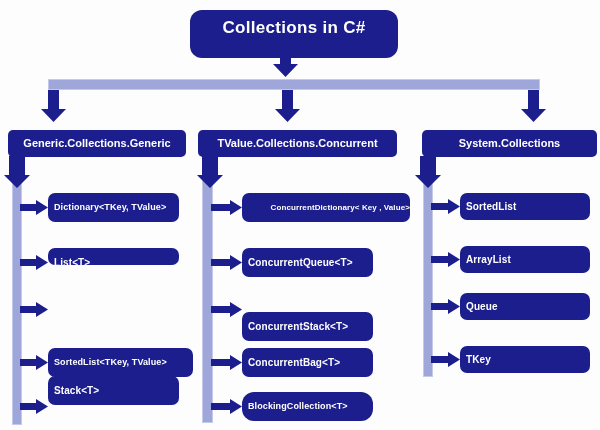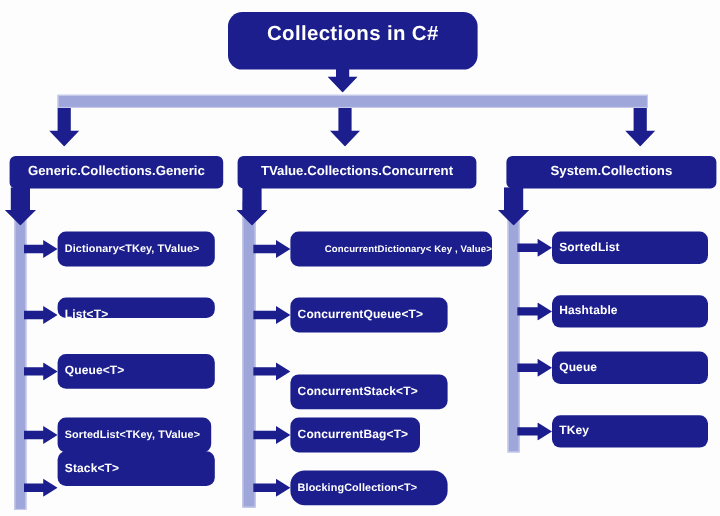--- a/index.html
+++ b/index.html
@@ -80,25 +80,24 @@
     </svg>
     <div class="lav" style="left: 12px; top: 168px; width: 10px; height: 257px;"></div>
     <div class="navy-box item-box" style="left: 48px; top: 193px; width: 131px; height: 29px; line-height: 29px; font-size: 9px;">Dictionary&lt;TKey, TValue&gt;</div>
     <svg width="28" height="15" class="arrow-svg" style="left: 20px; top: 200px;">
       <polygon points="0,4 16,4 16,0 28,7.5 16,15 16,11 0,11"></polygon>
     </svg>
     <div class="navy-box item-box" style="left: 48px; top: 248px; width: 131px; height: 17px; line-height: 29px; font-size: 10px;">List&lt;T&gt;</div>
     <svg width="28" height="15" class="arrow-svg" style="left: 20px; top: 255px;">
       <polygon points="0,4 16,4 16,0 28,7.5 16,15 16,11 0,11"></polygon>
     </svg>
-    <div class="navy-box item-box" style="left: 48px; top: 295px; width: 131px; height: 29px; line-height: 29px; font-size: 10px;">Queue&lt;T&gt;</div>
     <svg width="28" height="15" class="arrow-svg" style="left: 20px; top: 302px;">
       <polygon points="0,4 16,4 16,0 28,7.5 16,15 16,11 0,11"></polygon>
     </svg>
-    <div class="navy-box item-box" style="left: 48px; top: 348px; width: 128px; height: 29px; line-height: 29px; font-size: 9px;">SortedList&lt;TKey, TValue&gt;</div>
+    <div class="navy-box item-box" style="left: 48px; top: 348px; width: 145px; height: 29px; line-height: 29px; font-size: 9px;">SortedList&lt;TKey, TValue&gt;</div>
     <svg width="28" height="15" class="arrow-svg" style="left: 20px; top: 355px;">
       <polygon points="0,4 16,4 16,0 28,7.5 16,15 16,11 0,11"></polygon>
     </svg>
     <div class="navy-box item-box" style="left: 48px; top: 376px; width: 131px; height: 29px; line-height: 29px; font-size: 10px;">Stack&lt;T&gt;</div>
     <svg width="28" height="15" class="arrow-svg" style="left: 20px; top: 399px;">
       <polygon points="0,4 16,4 16,0 28,7.5 16,15 16,11 0,11"></polygon>
     </svg>
     <div class="navy-box header-box" style="left: 198px; width: 199px;">TValue.Collections.Concurrent</div>
     <svg width="26" height="32" class="arrow-svg" style="left: 197px; top: 156px;">
       <polygon points="5,0 21,0 21,19 26,19 13,32 0,19 5,19"></polygon>
@@ -109,38 +108,38 @@
       <polygon points="0,4 19,4 19,0 31,7.5 19,15 19,11 0,11"></polygon>
     </svg>
     <div class="navy-box item-box" style="left: 242px; top: 248px; width: 131px; height: 29px; line-height: 29px; font-size: 10px;">ConcurrentQueue&lt;T&gt;</div>
     <svg width="31" height="15" class="arrow-svg" style="left: 211px; top: 255px;">
       <polygon points="0,4 19,4 19,0 31,7.5 19,15 19,11 0,11"></polygon>
     </svg>
     <div class="navy-box item-box" style="left: 242px; top: 312px; width: 131px; height: 29px; line-height: 29px; font-size: 10px;">ConcurrentStack&lt;T&gt;</div>
     <svg width="31" height="15" class="arrow-svg" style="left: 211px; top: 302px;">
       <polygon points="0,4 19,4 19,0 31,7.5 19,15 19,11 0,11"></polygon>
     </svg>
-    <div class="navy-box item-box" style="left: 242px; top: 348px; width: 108px; height: 29px; line-height: 29px; font-size: 10px;">ConcurrentBag&lt;T&gt;</div>
+    <div class="navy-box item-box" style="left: 242px; top: 348px; width: 131px; height: 29px; line-height: 29px; font-size: 10px;">ConcurrentBag&lt;T&gt;</div>
     <svg width="31" height="15" class="arrow-svg" style="left: 211px; top: 355px;">
       <polygon points="0,4 19,4 19,0 31,7.5 19,15 19,11 0,11"></polygon>
     </svg>
     <div class="navy-box item-box" style="left: 242px; top: 392px; width: 131px; height: 29px; line-height: 29px; font-size: 9px; border-radius: 12px;">BlockingCollection&lt;T&gt;</div>
     <svg width="31" height="15" class="arrow-svg" style="left: 211px; top: 399px;">
       <polygon points="0,4 19,4 19,0 31,7.5 19,15 19,11 0,11"></polygon>
     </svg>
     <div class="navy-box header-box" style="left: 422px; width: 175px;">System.Collections</div>
     <svg width="26" height="32" class="arrow-svg" style="left: 415px; top: 156px;">
       <polygon points="5,0 21,0 21,19 26,19 13,32 0,19 5,19"></polygon>
     </svg>
     <div class="lav" style="left: 423px; top: 168px; width: 10px; height: 209px;"></div>
     <div class="navy-box item-box" style="left: 460px; top: 193px; width: 130px; height: 27px; line-height: 27px; font-size: 10px;">SortedList</div>
     <svg width="29" height="15" class="arrow-svg" style="left: 431px; top: 199px;">
       <polygon points="0,4 17,4 17,0 29,7.5 17,15 17,11 0,11"></polygon>
     </svg>
-    <div class="navy-box item-box" style="left: 460px; top: 246px; width: 130px; height: 27px; line-height: 27px; font-size: 10px;">Hashtable</div>
+    <div class="navy-box item-box" style="left: 460px; top: 246px; width: 130px; height: 27px; line-height: 27px; font-size: 10px;">ArrayList</div>
     <svg width="29" height="15" class="arrow-svg" style="left: 431px; top: 252px;">
       <polygon points="0,4 17,4 17,0 29,7.5 17,15 17,11 0,11"></polygon>
     </svg>
     <div class="navy-box item-box" style="left: 460px; top: 293px; width: 130px; height: 27px; line-height: 27px; font-size: 10px;">Queue</div>
     <svg width="29" height="15" class="arrow-svg" style="left: 431px; top: 299px;">
       <polygon points="0,4 17,4 17,0 29,7.5 17,15 17,11 0,11"></polygon>
     </svg>
     <div class="navy-box item-box" style="left: 460px; top: 346px; width: 130px; height: 27px; line-height: 27px; font-size: 10px;">TKey</div>
     <svg width="29" height="15" class="arrow-svg" style="left: 431px; top: 352px;">
       <polygon points="0,4 17,4 17,0 29,7.5 17,15 17,11 0,11"></polygon>

